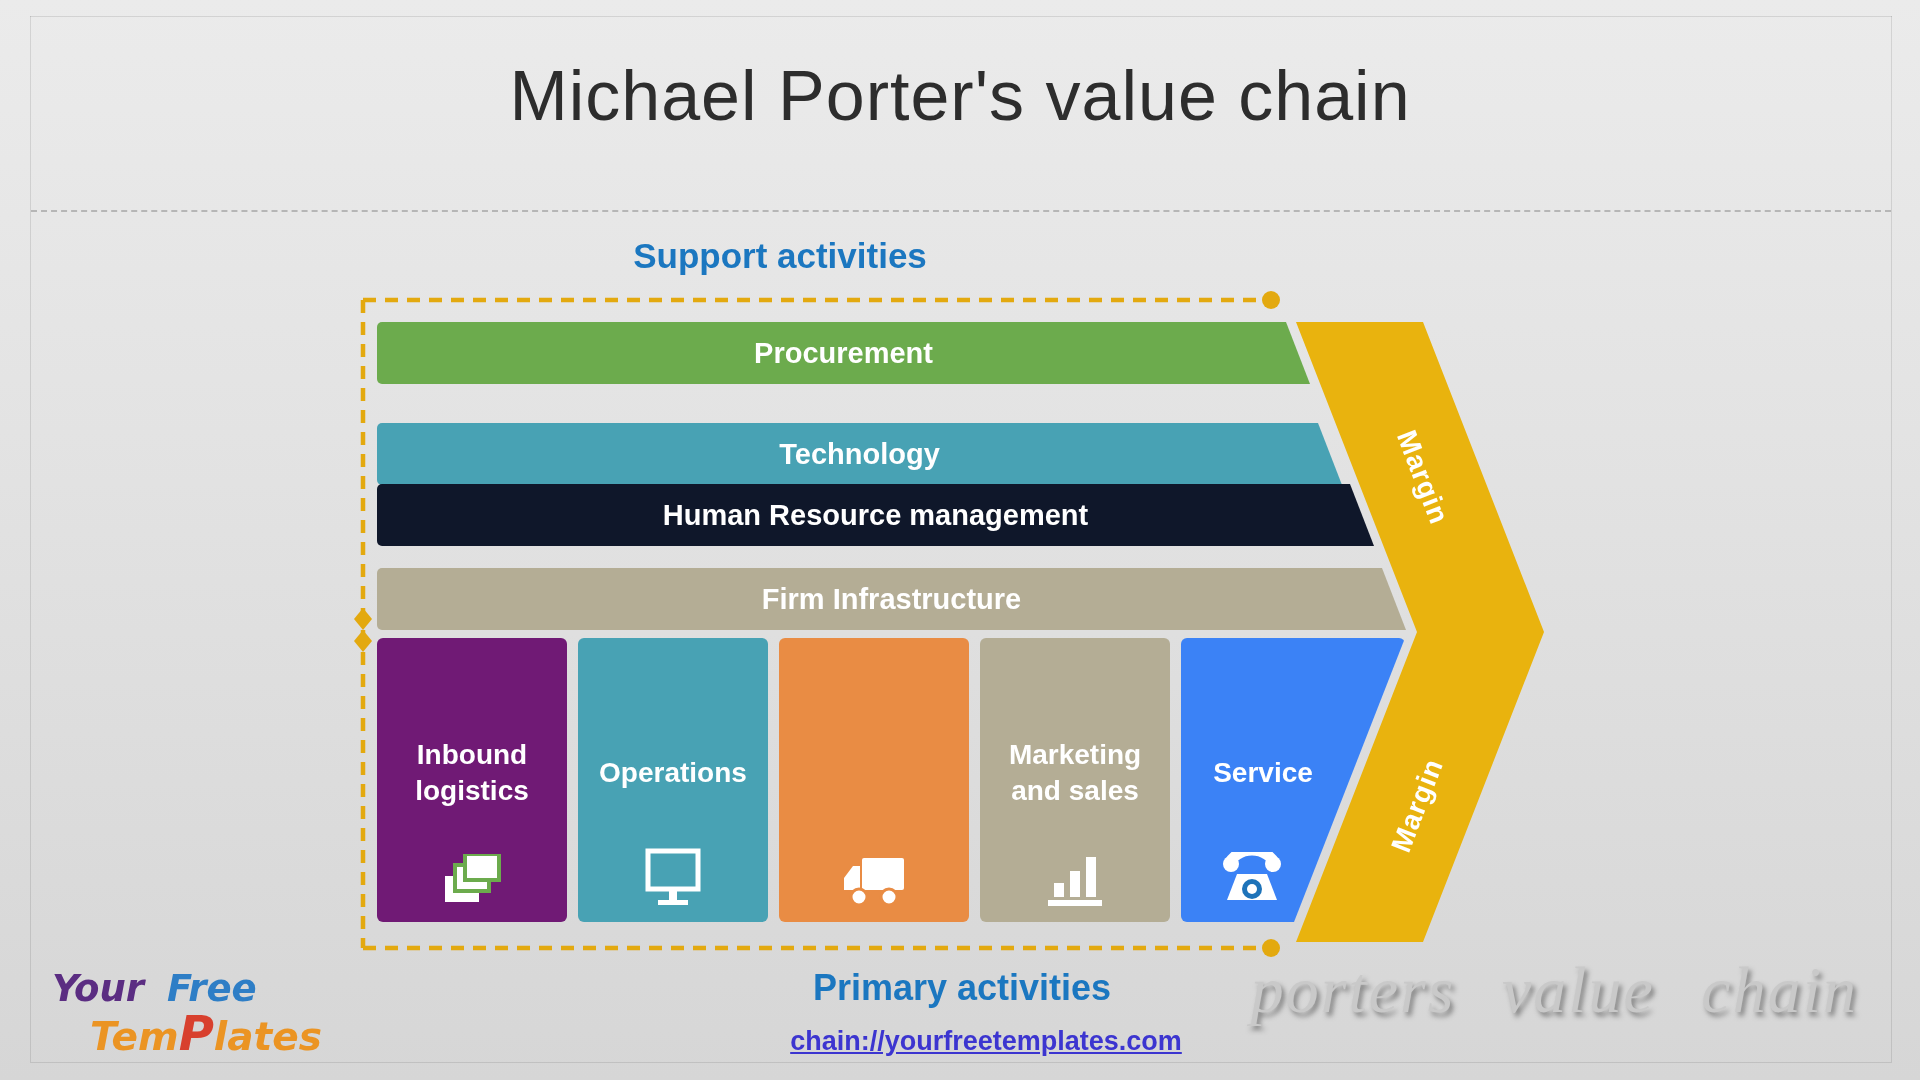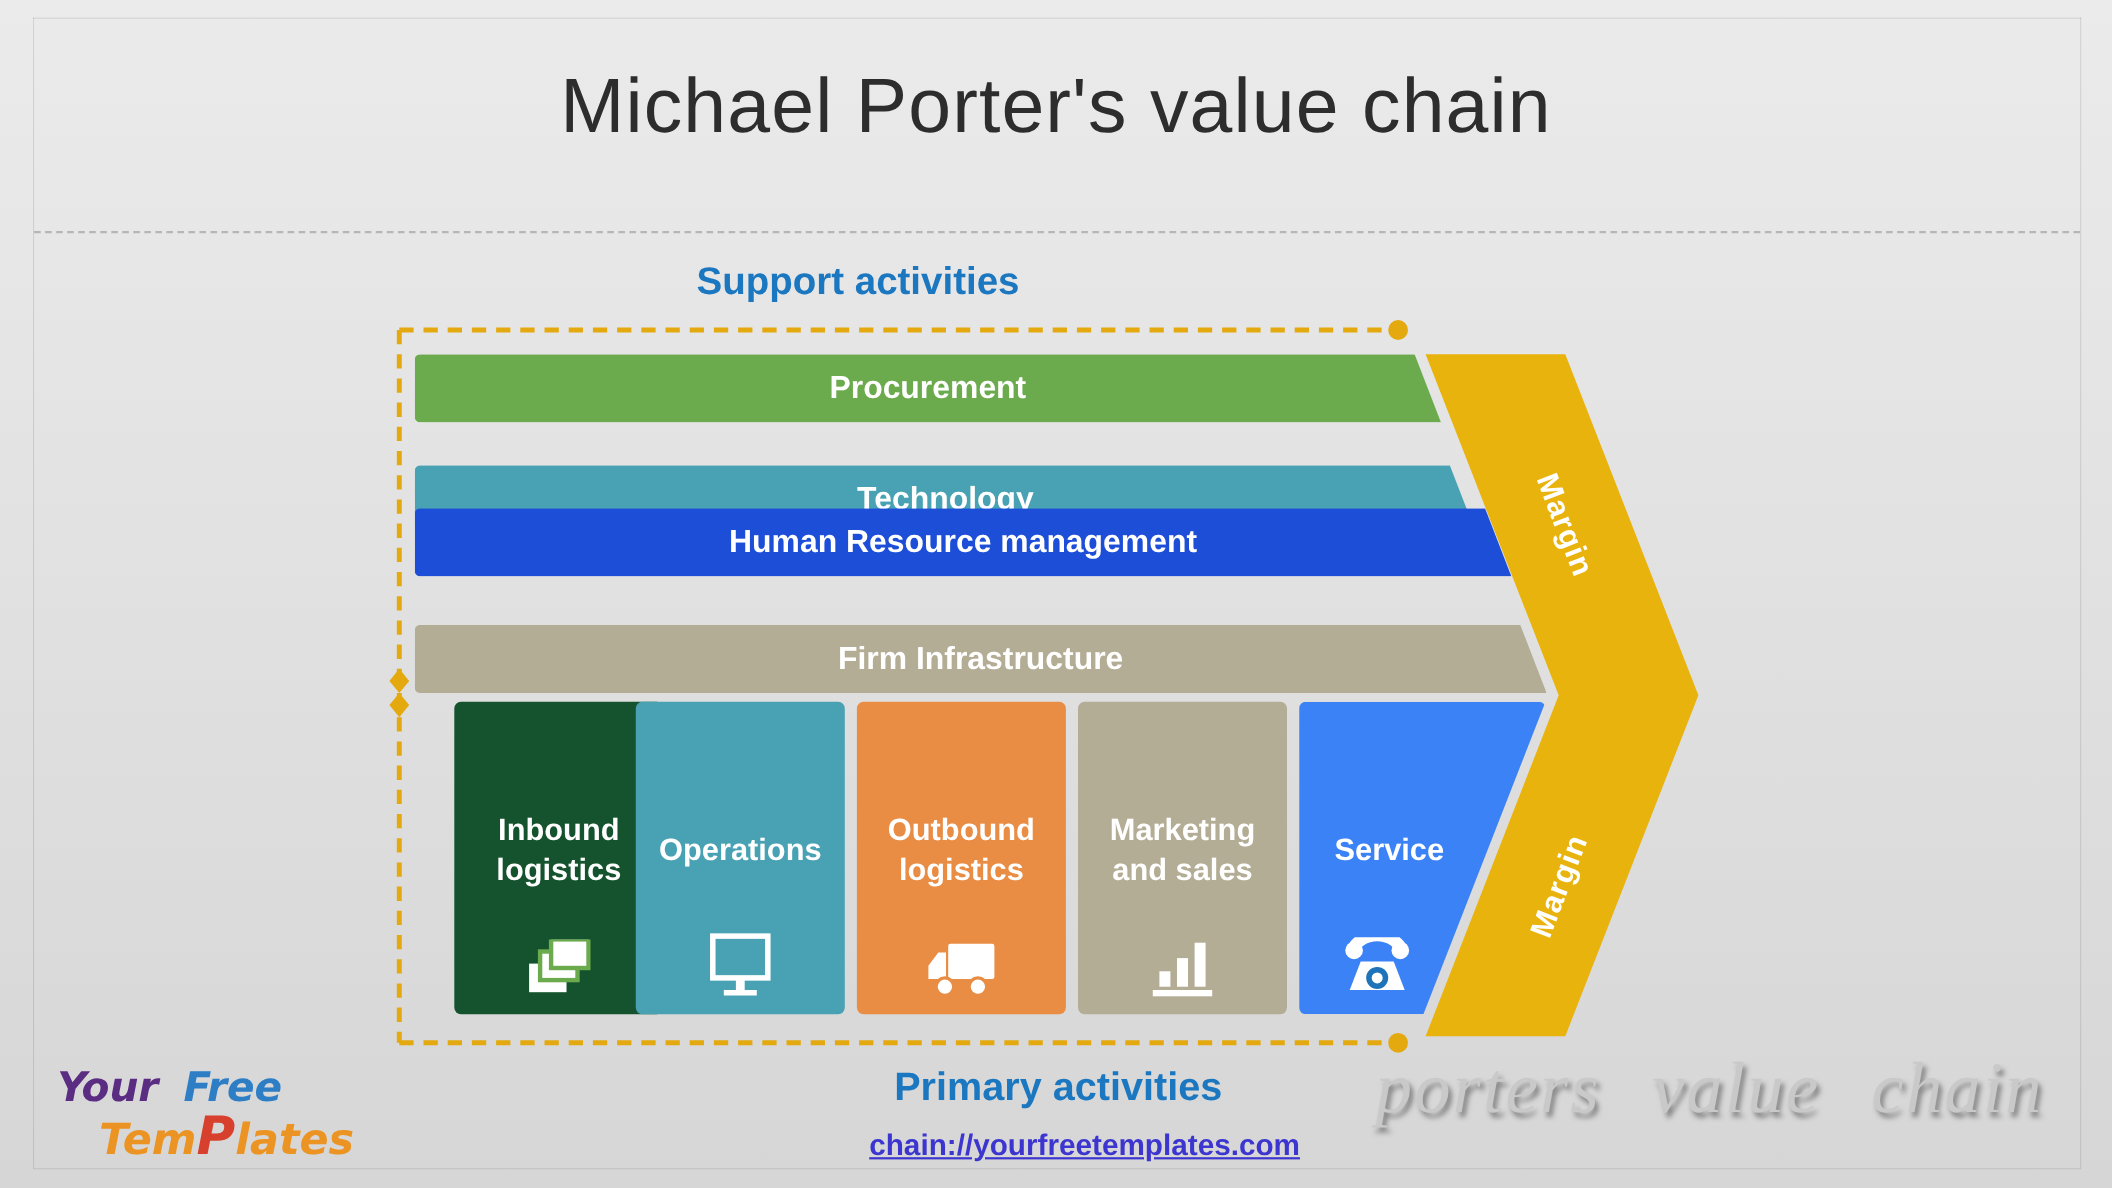--- a/index.html
+++ b/index.html
@@ -35,29 +35,29 @@
   
   .bar{
     position:absolute;left:377px;height:62px;
     display:flex;align-items:center;justify-content:center;
     color:#fff;font-size:29px;font-weight:700;
     border-radius:5px 0 0 5px;
     clip-path:polygon(0 0, calc(100% - 24px) 0, 100% 100%, 0 100%);
   }
   .bar1{top:322px;width:933px;background:#6cab4d;}
   .bar2{top:404px;width:965px;background:#48a2b4;margin-top:19px;}
-  .bar3{top:462px;width:997px;background:#1d4ed8;}
+  .bar3{top:484px;width:997px;background:#0f172a;}
   .bar4{top:568px;width:1029px;background:#b4ad95;}
 
   
   .col{
     position:absolute;top:638px;height:284px;width:190px;
     color:#fff;border-radius:6px;
   }
-  .col1{left:377px;background:#14532d;margin-left:36px;}
+  .col1{left:377px;background:#701a75;}
   .col2{left:578px;background:#48a2b4;}
   .col3{left:779px;background:#e98c44;}
   .col4{left:980px;background:#b4ad95;}
   .col5{left:1181px;width:224px;background:#3b82f6;
         clip-path:polygon(0 0,100% 0,calc(100% - 111px) 100%,0 100%);}
   .col-label{
     position:absolute;left:0;right:0;top:85px;height:100px;
     display:flex;align-items:center;justify-content:center;text-align:center;
     font-size:28px;font-weight:700;line-height:36px;padding:0 6px;box-sizing:border-box;
   }
@@ -146,21 +146,20 @@
   <div class="col-icon">
     <svg width="60" height="58" viewBox="0 0 60 58">
       <rect x="5" y="3" width="50" height="38" fill="none" stroke="#fff" stroke-width="5"></rect>
       <rect x="26" y="43" width="8" height="9" fill="#fff"></rect>
       <rect x="15" y="52" width="30" height="5" fill="#fff"></rect>
     </svg>
   </div>
 </div>
 
 <div class="col col3">
-  <div class="col-label">Outbound logistics</div>
   <div class="col-icon">
     <svg width="64" height="50" viewBox="0 0 64 50">
       <rect x="20" y="2" width="42" height="32" rx="2" fill="#fff"></rect>
       <path d="M18 10 h-7 l-9 12 v12 h16 z" fill="#fff"></path>
       <circle cx="17" cy="41" r="8" fill="#fff" stroke="#e98c44" stroke-width="3"></circle>
       <circle cx="47" cy="41" r="8" fill="#fff" stroke="#e98c44" stroke-width="3"></circle>
     </svg>
   </div>
 </div>
 

